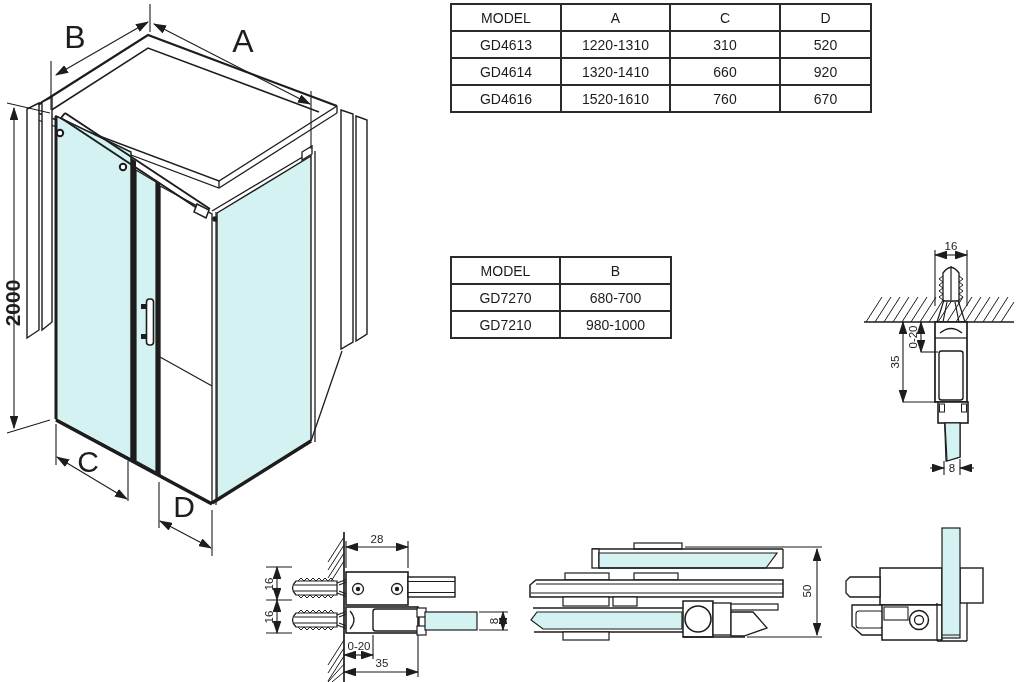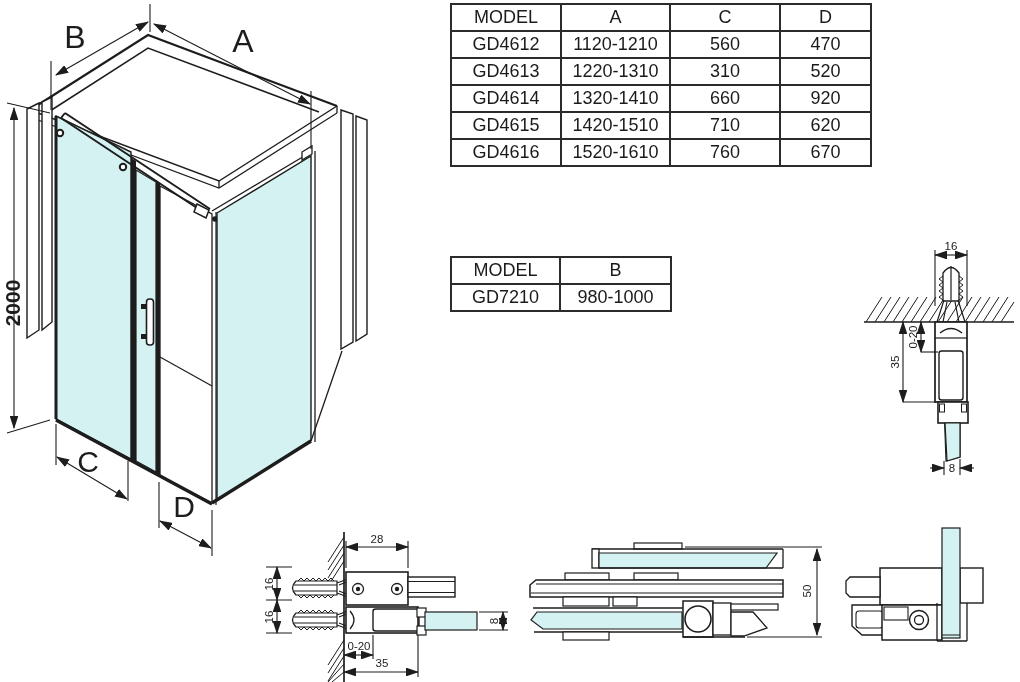--- a/index.html
+++ b/index.html
@@ -10,21 +10,21 @@
   .wh{stroke:#1d1d1d;fill:#ffffff;}
   .glass{stroke:#1d1d1d;fill:#d4f2f1;}
   .solid{fill:#1d1d1d;stroke:none;}
   .dim{stroke:#1d1d1d;stroke-width:1.1;fill:none;}
   .dimtxt{fill:#1d1d1d;font-size:11.5px;font-family:"Liberation Sans",sans-serif;}
   .biglabel{fill:#1d1d1d;font-size:32px;font-family:"Liberation Sans",sans-serif;}
   .medlabel{fill:#1d1d1d;font-size:30px;font-family:"Liberation Sans",sans-serif;}
   .hlabel{fill:#1d1d1d;font-size:21px;font-weight:bold;font-family:"Liberation Sans",sans-serif;}
   table{position:absolute;border-collapse:collapse;background:#fff;color:#1b1b1b;table-layout:fixed;}
   th,td{border:2px solid #2b2b2b;font-weight:normal;text-align:center;vertical-align:middle;
-        font-size:18px;height:25px;padding:0 2px;font-family:"Liberation Sans",sans-serif;}
+        font-size:14px;height:25px;padding:0 2px;font-family:"Liberation Sans",sans-serif;}
   .t-main{left:450px;top:3px;width:406px;}
   .t-ext{left:450px;top:256px;width:212px;}
 </style>
 </head>
 <body>
 
 <div class="canvas">
 
   <svg style="left:0;top:0" width="440" height="570" viewBox="0 0 440 570">
     <defs>
@@ -105,57 +105,49 @@
 
   <table class="t-main">
     <tbody>
         <tr>
       <th style="width:104px">MODEL</th>
       <th style="width:103px">A</th>
       <th style="width:104px">C</th>
       <th style="width:85px">D</th>
     </tr>
     <tr>
-      <td>GD4612</td>
-          <td>1120-1210</td>
-          <td>560</td>
-          <td>470</td>
-    </tr>
-    <tr>
       <td>GD4613</td>
           <td>1220-1310</td>
           <td>310</td>
           <td>520</td>
     </tr>
     <tr>
       <td>GD4614</td>
           <td>1320-1410</td>
           <td>660</td>
           <td>920</td>
-    </tr>
-    <tr>
-      <td>GD4615</td>
-          <td>1420-1510</td>
-          <td>710</td>
-          <td>620</td>
     </tr>
     <tr>
       <td>GD4616</td>
           <td>1520-1610</td>
           <td>760</td>
           <td>670</td>
     </tr>
   </tbody>
     </table>
 
   <table class="t-ext">
     <tbody>
         <tr>
       <th style="width:103px">MODEL</th>
       <th style="width:105px">B</th>
+    </tr>
+    <tr>
+      <td>GD7270</td>
+          <td>680-700</td>
     </tr>
     <tr>
       <td>GD7210</td>
           <td>980-1000</td>
     </tr>
   </tbody>
     </table>
 
   <svg style="left:855px;top:232px" width="165" height="250" viewBox="855 232 165 250">
     <defs>

